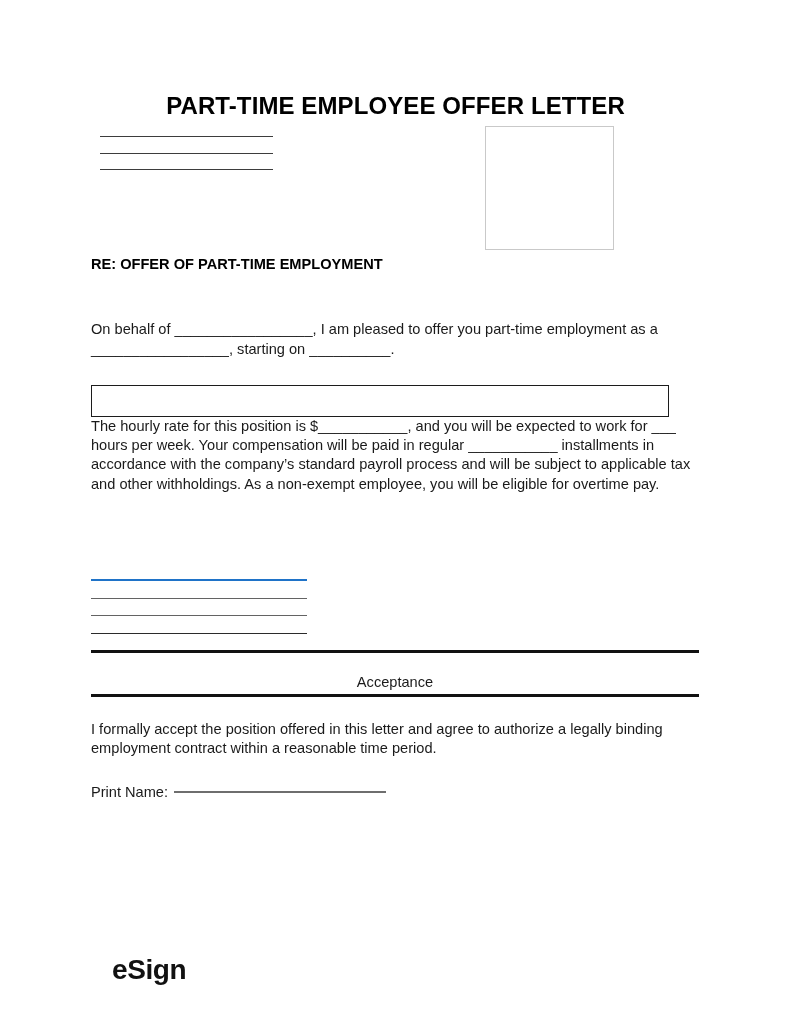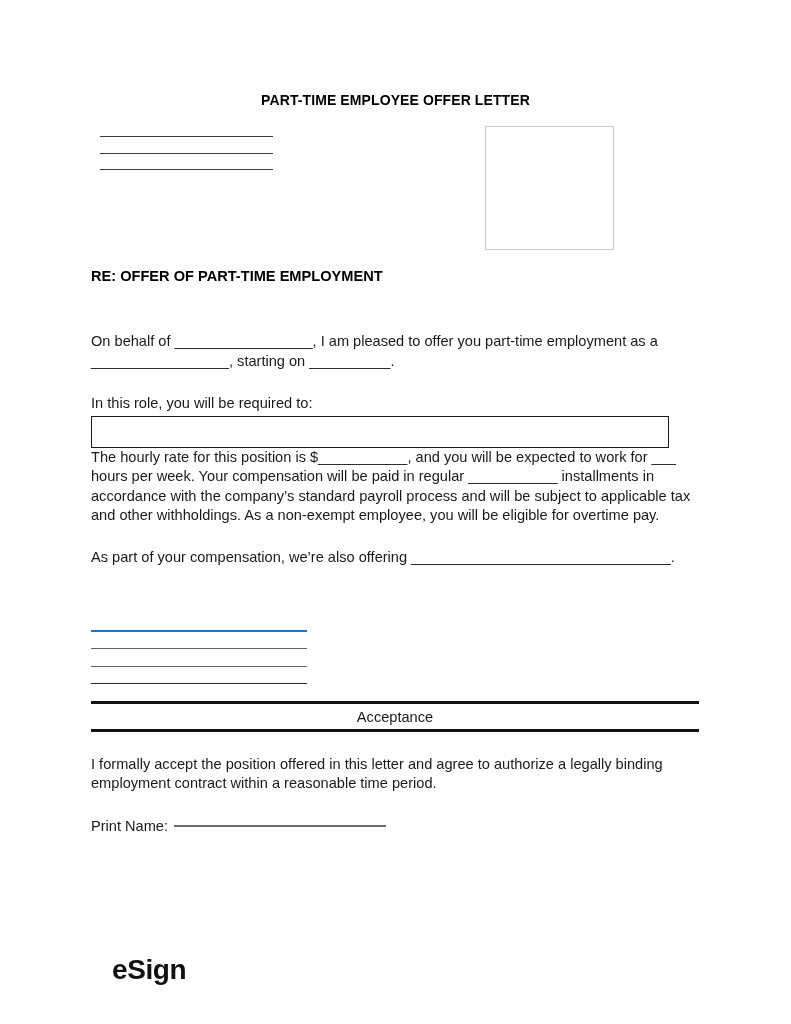--- a/index.html
+++ b/index.html
@@ -26,21 +26,21 @@
     overflow: hidden;
   }
 
   
   .doc-title {
     position: absolute;
     left: 0;
     top: 92px;
     width: 791px;
     text-align: center;
-    font-size: 14px;
+    font-size: 24px;
     font-weight: bold;
     letter-spacing: 0.1px;
     color: #000;
   }
 
   
   .letterhead {
     position: absolute;
     left: 100px;
     top: 136px;
@@ -74,21 +74,21 @@
     line-height: 19.3px;
     color: #1a1a1a;
   }
 
   .p {
     margin: 0;
     padding: 0;
   }
   .gap-lg { height: 23px; }
 
-  .bold { font-weight: bold; color: #000; margin-top: 12px; }
+  .bold { font-weight: bold; color: #000; }
 
   
   .duties-box {
     margin-top: 3px;
     width: 578px;
     height: 32px;
     border: 1.6px solid #1c1c1c;
     background: #ffffff;
     box-sizing: border-box;
   }
@@ -114,21 +114,21 @@
     text-align: center;
   }
   .rule-thick {
     height: 0;
     border-bottom: 3px solid #111111;
   }
   .accept-title {
     font-size: 14.6px;
     line-height: 22px;
     color: #1a1a1a;
-    padding: 2px 0 1px 0;
+    padding: 18px 0 1px 0;
   }
 
   
   .field-row {
     display: flex;
     align-items: baseline;
     line-height: 20px;
   }
   .field-label { white-space: nowrap; }
   .field-rule {
@@ -175,29 +175,27 @@
 
     <div class="gap-lg"></div>
 
 
     <div class="gap-lg"></div>
 
     <div class="p">On behalf of _________________, I am pleased to offer you part-time employment as a _________________, starting on __________.</div>
 
     <div class="gap-lg"></div>
 
-    <div class="p">In this role, you will be required to:</div>
 
     <div class="duties-box"></div>
 
     <div class="p">The hourly rate for this position is $___________, and you will be expected to work for ___ hours per week. Your compensation will be paid in regular ___________ installments in accordance with the company’s standard payroll process and will be subject to applicable tax and other withholdings. As a non-exempt employee, you will be eligible for overtime pay.</div>
 
     <div class="gap-lg"></div>
 
-    <div class="p">As part of your compensation, we’re also offering ________________________________.</div>
 
     <div class="gap-lg"></div>
 
 
     <div class="gap-lg"></div>
 
 
     <div class="sig-lines">
       <div class="sig-line blue"></div>
       <div class="sig-line gray"></div>

